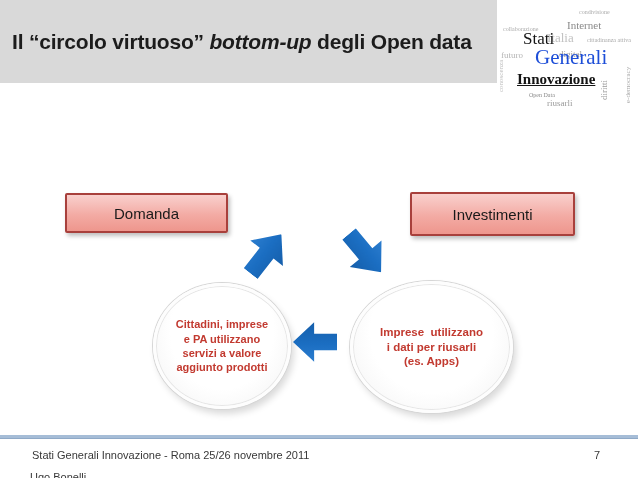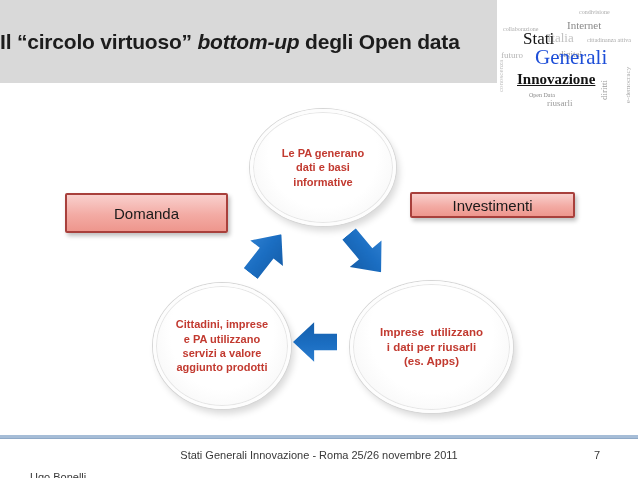--- a/index.html
+++ b/index.html
@@ -3,21 +3,21 @@
 <meta charset="utf-8">
 <style>
   html,body{margin:0;padding:0;background:#fff;}
   .slide{
     position:relative;width:638px;height:478px;background:#ffffff;overflow:hidden;
     font-family:"Liberation Sans",sans-serif;
   }
   
   .title-bar{
     position:absolute;left:0;top:0;width:497px;height:83px;background:#d9d9d9;
-    display:flex;align-items:center;box-sizing:border-box;padding-left:0;
+    display:flex;align-items:center;box-sizing:border-box;padding-left:12px;
   }
   .title{
     margin:0;font-size:21px;font-weight:bold;color:#1c1c1c;letter-spacing:-0.2px;
   }
   .title em{font-style:italic;}
   
   .logo{
     position:absolute;left:497px;top:0;width:112px;height:112px;background:#ffffff;
     font-family:"Liberation Serif",serif;
   }
@@ -39,21 +39,21 @@
   .w-cittadinanza{left:90px;top:37px;font-size:6px;color:#ababab;}
   
   .pink-box{
     position:absolute;box-sizing:border-box;border:2px solid #a8403c;border-radius:2px;
     background:linear-gradient(180deg,#f9d0cd 0%,#f3aba4 55%,#ee968d 100%);
     box-shadow:2px 3px 4px rgba(0,0,0,0.25);
     display:flex;align-items:center;justify-content:center;
     font-size:15px;color:#1a1a1a;
   }
   .box-domanda{left:65px;top:193px;width:163px;height:40px;}
-  .box-investimenti{left:410px;top:192px;width:165px;height:26px;}
+  .box-investimenti{left:410px;top:192px;width:165px;height:44px;}
   
   .circle{
     position:absolute;border-radius:50%;
     background:radial-gradient(ellipse at 50% 38%,#ffffff 55%,#f8f8f8 78%,#ededed 100%);
     border:3px solid #fdfdfd;
     box-shadow:0 0 0 1px #d6d6d6, inset 0 0 0 1px #e6e6e6, 3px 5px 7px rgba(0,0,0,0.15);
     display:flex;align-items:center;justify-content:center;text-align:center;box-sizing:border-box;
   }
   .circle p{
     margin:0;font-weight:bold;color:#c23a30;white-space:pre-wrap;line-height:1.3;
@@ -73,21 +73,21 @@
   }
   .arrow-ne{left:241px;top:231px;width:50px;height:46px;transform:rotate(-52deg);}
   .arrow-se{left:340px;top:230px;width:50px;height:46px;transform:rotate(50deg);}
   .arrow-w{left:293px;top:320px;width:44px;height:44px;transform:rotate(180deg);}
   
   .footer-line{
     position:absolute;left:0;top:435px;width:638px;height:3px;
     background:#a6bdd7;border-bottom:1px solid #8fa9c7;
   }
   .footer-author{position:absolute;left:30px;top:471px;font-size:11px;color:#383838;}
-  .footer-center{position:absolute;left:0;right:0;top:449px;text-align:center;font-size:11px;color:#383838;}
+  .footer-center{position:absolute;left:0;right:0;top:449px;font-size:11px;color:#383838;padding-left:32px;}
   .footer-page{position:absolute;right:38px;top:449px;font-size:11px;color:#383838;}
 </style>
 </head>
 <body>
 
 <div class="slide">
 
   <div class="title-bar">
     <h1 class="title"><span>Il “circolo virtuoso” </span><em>bottom-up</em><span> degli Open data</span></h1>
   </div>
@@ -110,25 +110,20 @@
     <span class="w-edemocracy">e-democracy</span>
   </div>
 
   <div class="pink-box box-domanda">
     <span>Domanda</span>
   </div>
   <div class="pink-box box-investimenti">
     <span>Investimenti</span>
   </div>
 
-  <div class="circle circle-top">
-    <p>Le PA generano
-dati e basi
-informative</p>
-  </div>
   <div class="circle circle-left">
     <p>Cittadini, imprese
 e PA utilizzano
 servizi a valore
 aggiunto prodotti</p>
   </div>
   <div class="circle circle-right">
     <p>Imprese  utilizzano
 i dati per riusarli
 (es. Apps)</p>

